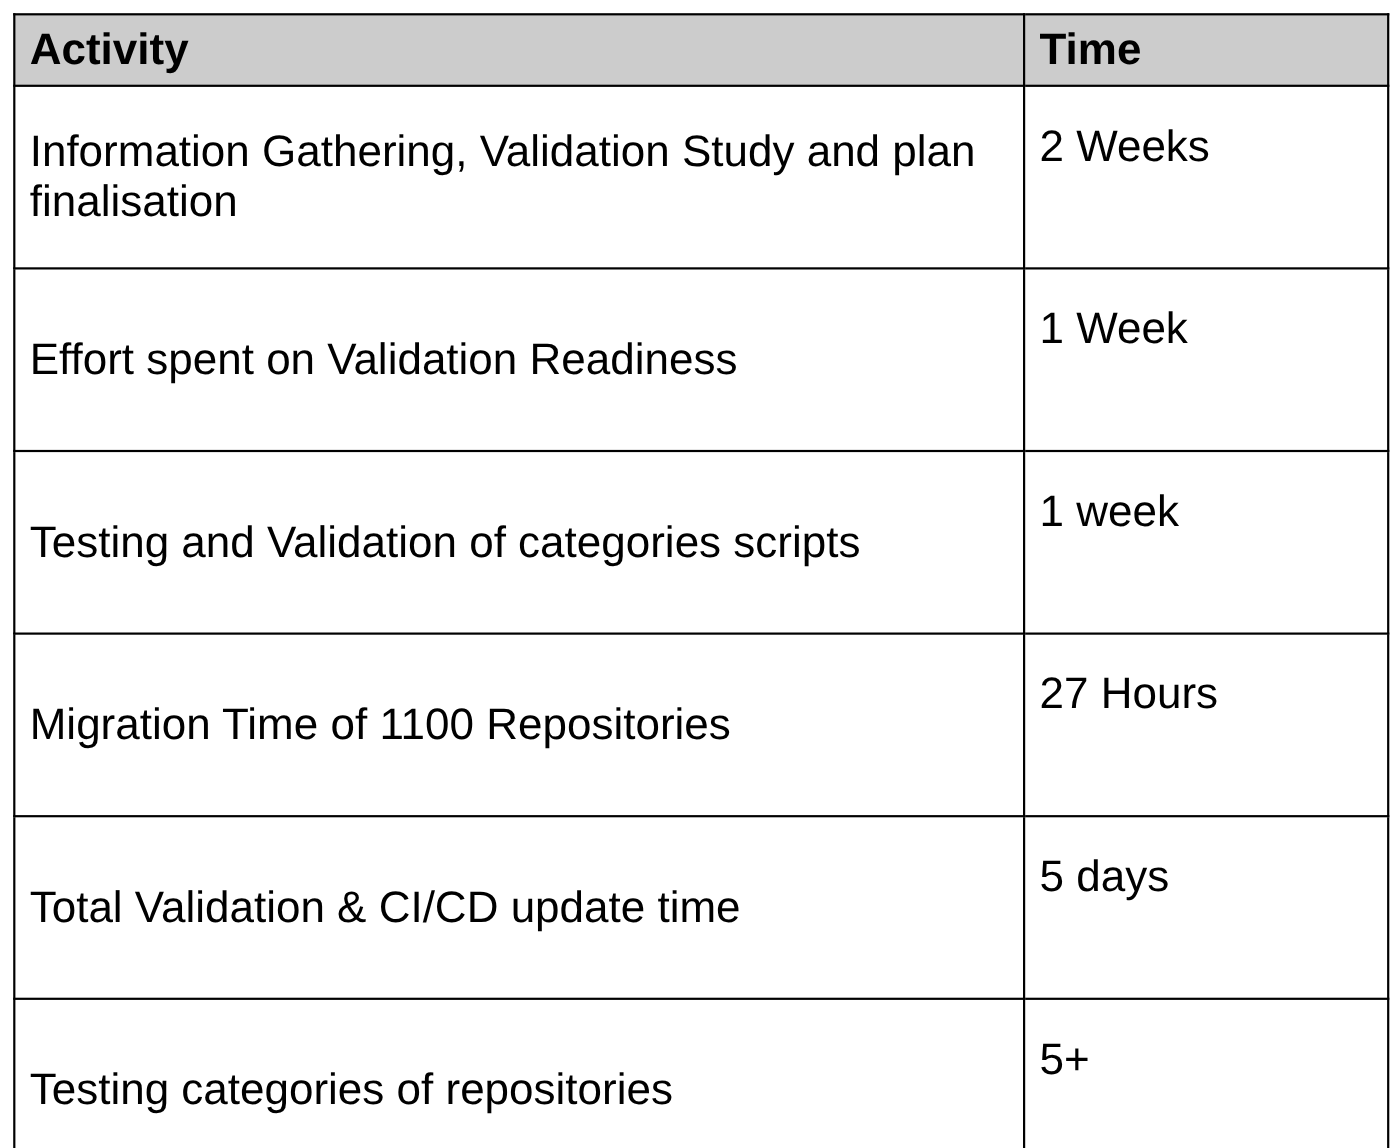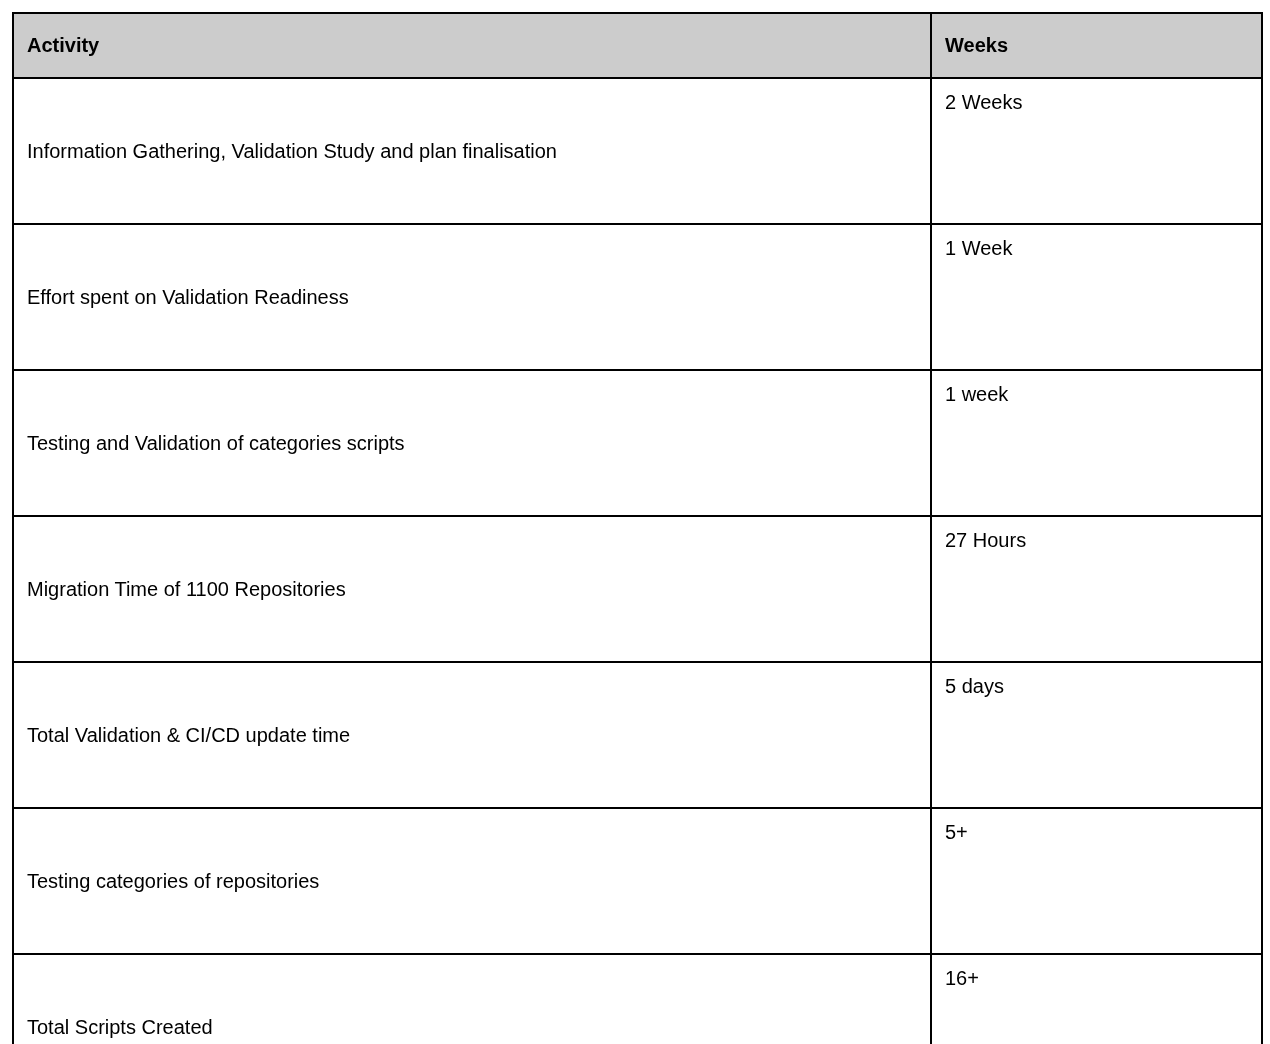--- a/index.html
+++ b/index.html
@@ -1,37 +1,37 @@
 <!DOCTYPE html>
 <html><head>
 <meta charset="utf-8">
 <style>
   html, body { margin: 0; padding: 0; background: #ffffff; }
   body { width: 1270px; height: 1044px; position: relative; font-family: "Liberation Sans", sans-serif; color: #000; }
   table { position: absolute; left: 12px; top: 12px; border-collapse: collapse; width: 1249px; table-layout: fixed; }
   col.c1 { width: 918px; }
   col.c2 { width: 331px; }
-  th, td { border: 2px solid #000; padding: 0 13px; font-size: 20px; text-align: left; }
+  th, td { border: 2px solid #000; padding: 0 13px; font-size: 40px; text-align: left; }
   th { background: #cccccc; font-weight: bold; height: 63px; vertical-align: middle; }
   td { height: 132px; }
   td.activity { vertical-align: middle; }
-  td.time { vertical-align: top; padding-top: 12px; }
+  td.time { vertical-align: top; padding-top: 32px; }
 </style>
 </head>
 <body>
 
 <table>
   <colgroup>
       <col class="c1">
       <col class="c2">
     </colgroup>
   <thead>
     <tr>
       <th>Activity</th>
-      <th>Weeks</th>
+      <th>Time</th>
     </tr>
   </thead>
   <tbody>
     <tr>
       <td class="activity">Information Gathering, Validation Study and plan finalisation</td>
       <td class="time">2 Weeks</td>
     </tr>
     <tr>
       <td class="activity">Effort spent on Validation Readiness</td>
       <td class="time">1 Week</td>

